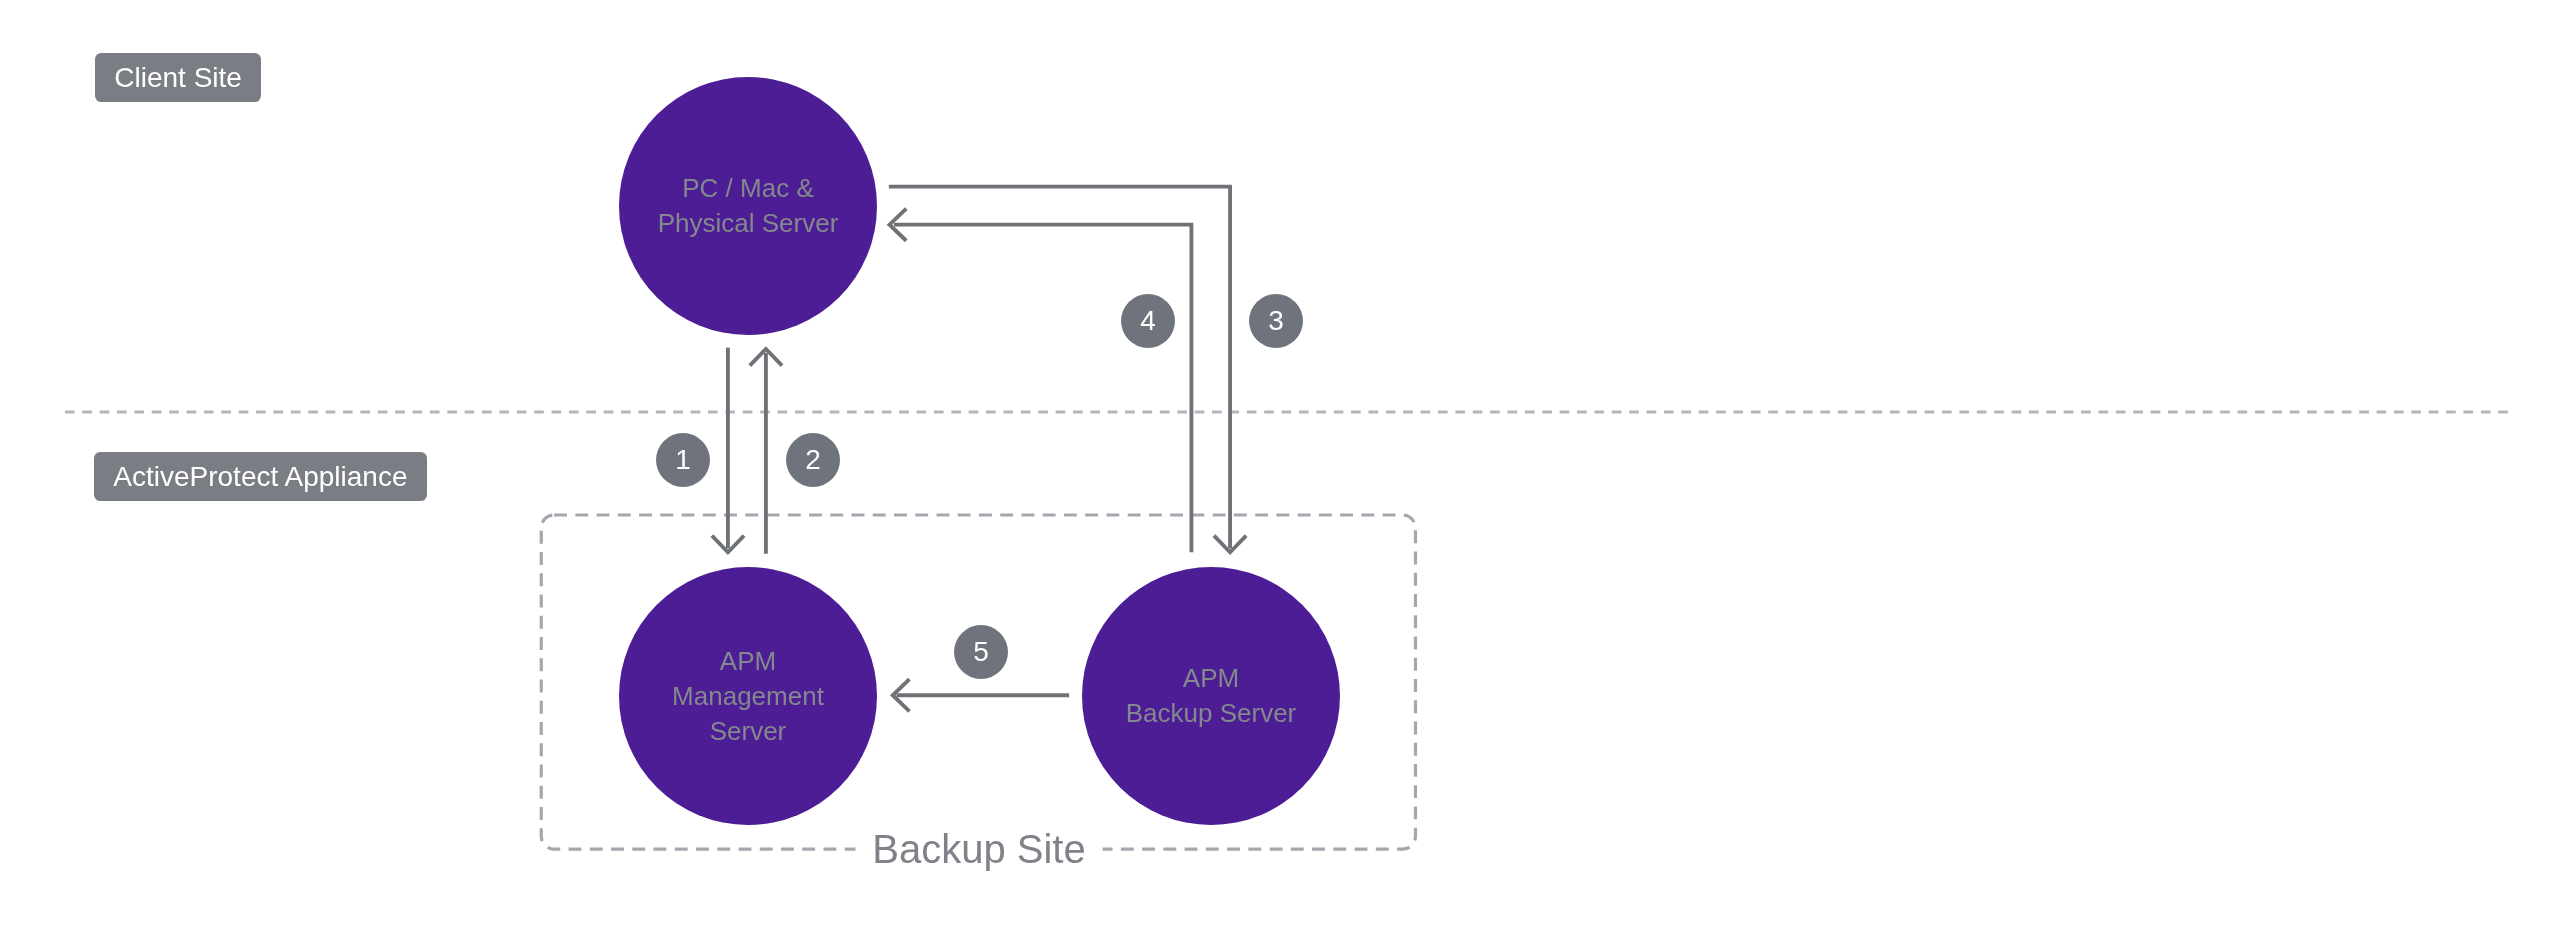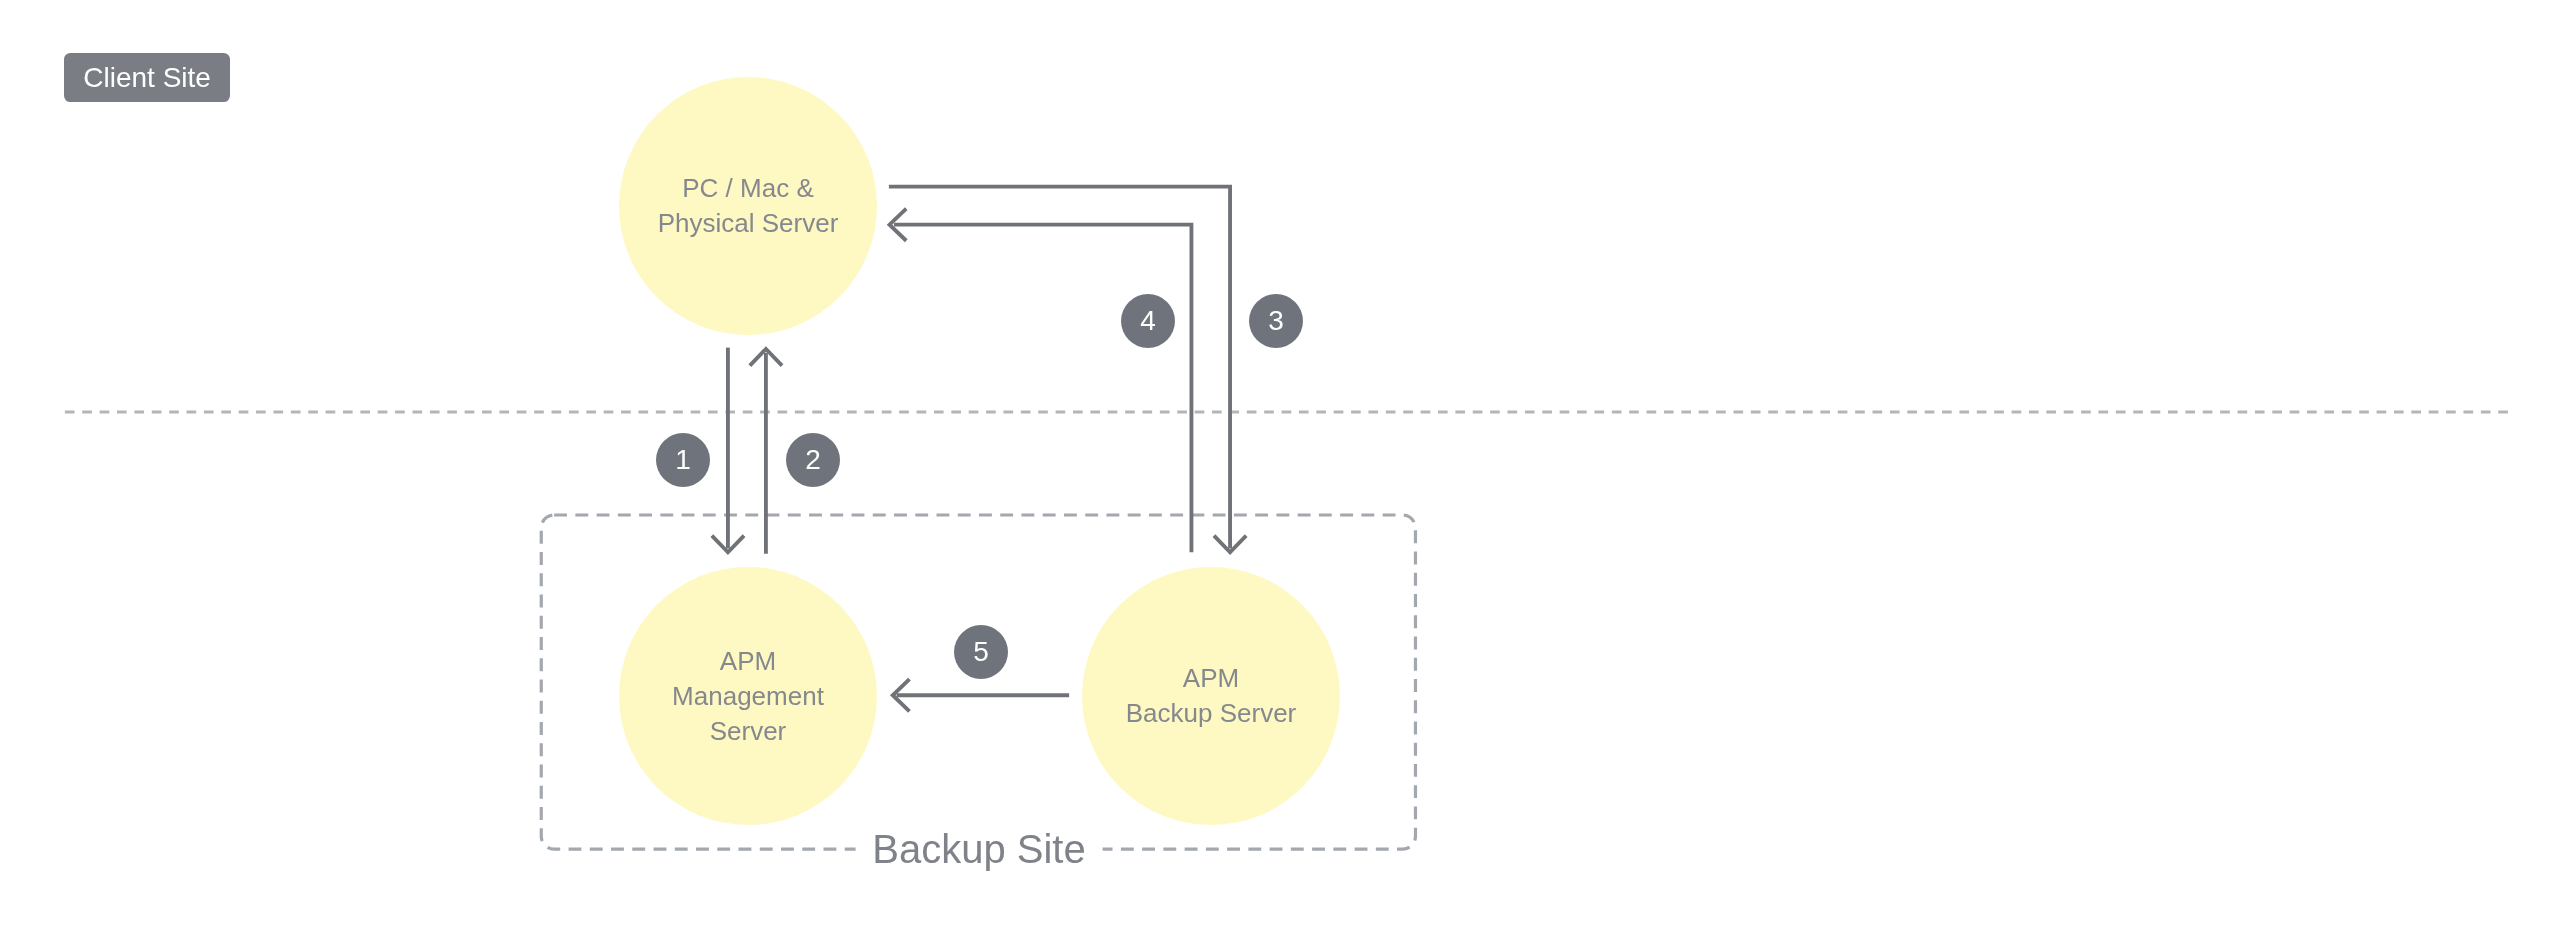--- a/index.html
+++ b/index.html
@@ -25,29 +25,30 @@
   .site-badge {
     position: absolute;
     background: #7a7d83;
     color: #ffffff;
     font-size: 28px;
     height: 49px;
     line-height: 49px;
     padding: 0 19.3px;
     border-radius: 6.4px;
     white-space: nowrap;
+    margin-left: 31px;
   }
   .site-badge.client   { left: 64px; top: 53px;  }
   .site-badge.appliance{ left: 63px;  top: 452px; }
   .node {
     position: absolute;
     width: 258px;
     height: 258px;
     border-radius: 50%;
-    background: #fef9c3;
+    background: #4c1d95;
     color: #85888d;
     font-size: 26px;
     line-height: 35px;
     display: flex;
     align-items: center;
     justify-content: center;
     text-align: center;
     white-space: pre-line;
   }
   .node.pc     { left: 619px;  top: 77px; }
@@ -107,20 +108,21 @@
       <path d="M1850,858 L1850,349 L1388,349"></path>
       <path d="M1407,324 L1381,349 L1407,374"></path>
 
       <path d="M1660,1080 L1392,1080"></path>
       <path d="M1412,1055 L1386,1080 L1412,1105"></path>
     </g>
   </svg>
 
   <div class="site-badge client">Client Site</div>
 
+  <div class="site-badge appliance">ActiveProtect Appliance</div>
 
   <div class="node pc">PC / Mac &amp;
 Physical Server</div>
 
   <div class="node mgmt">APM
 Management
 Server</div>
 
   <div class="node backup">APM
 Backup Server</div>

